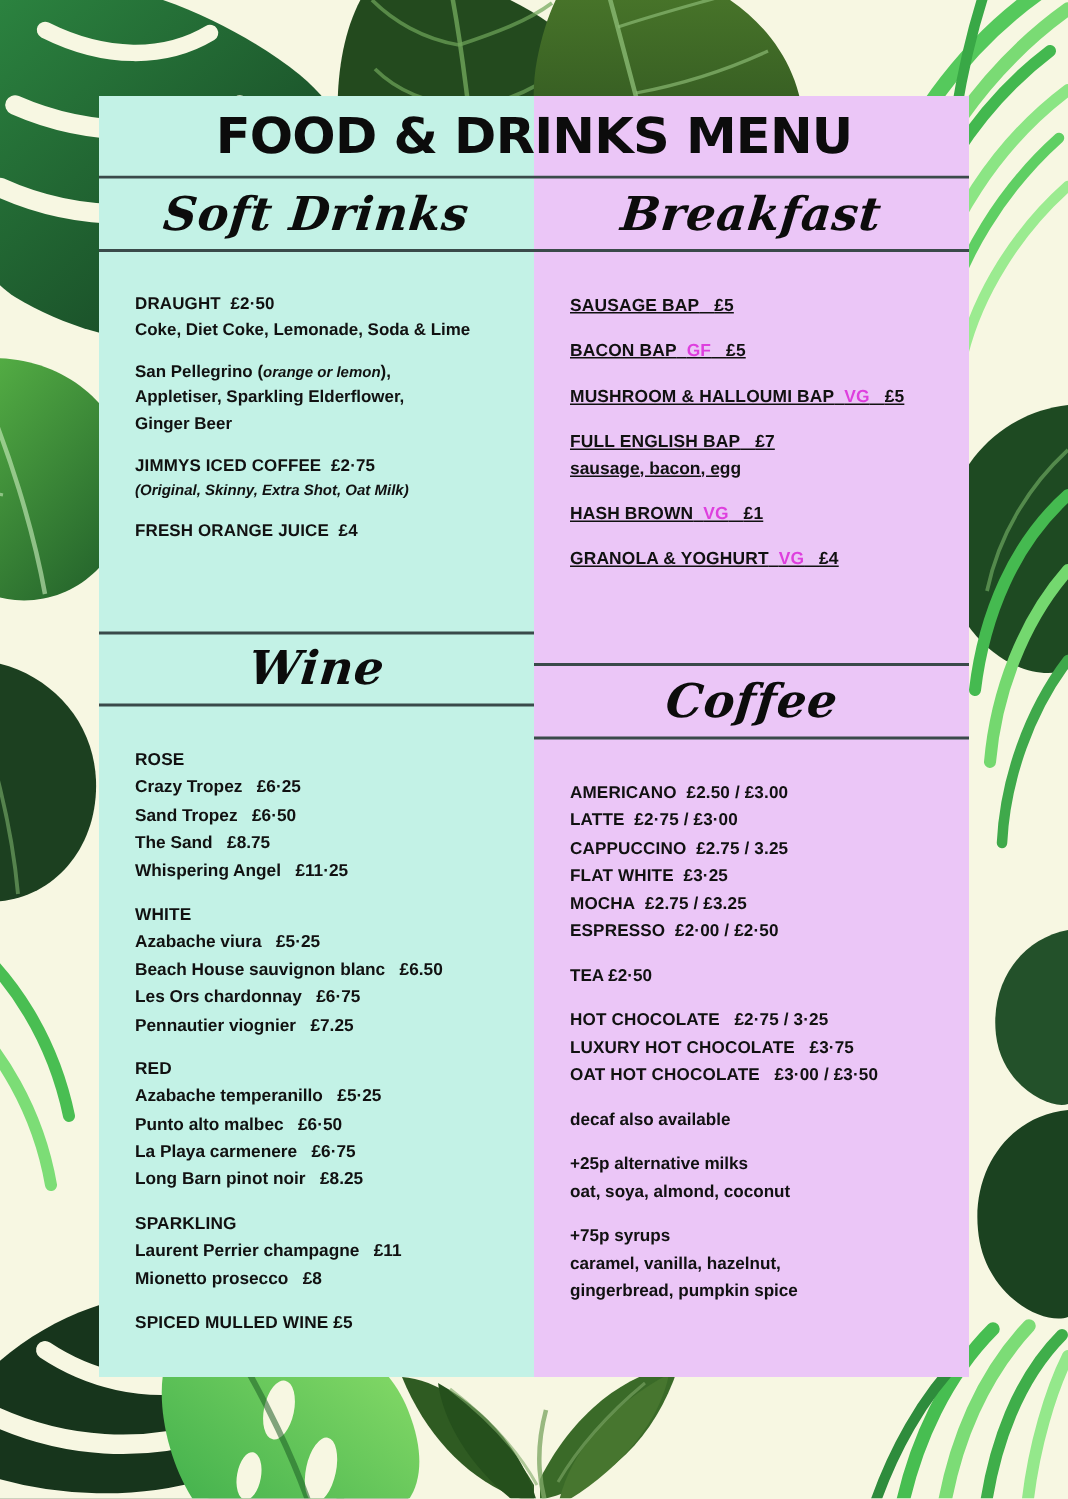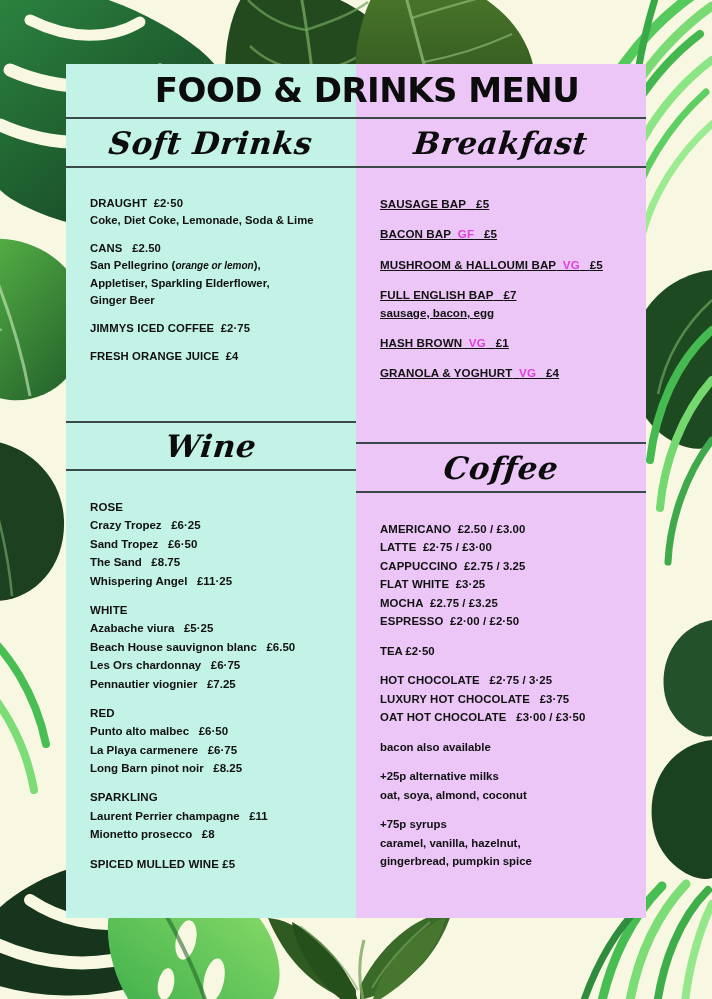--- a/index.html
+++ b/index.html
@@ -37,21 +37,20 @@
   
   #title-strip {
     position: absolute;
     left: 66px; top: 64px;
     width: 580px; height: 53px;
     z-index: 6;
     display: flex;
     align-items: center;
     justify-content: center;
     pointer-events: none;
-    padding-left: 11px;
   }
   #title-bg-left  { position:absolute; left:0; top:0; width:290px; height:53px; background:#C3F2E6; }
   #title-bg-right { position:absolute; left:290px; top:0; width:290px; height:53px; background:#EBC6F7; }
   #title-text {
     position: relative;
     font-family: "DejaVu Sans", sans-serif;
     font-weight: 700;
     font-size: 33px;
     letter-spacing: -0.5px;
     color: #0C0C0C;
@@ -245,30 +244,28 @@
       <div class="sec-head" style="height:47px">
         <span>Soft Drinks</span>
       </div>
       <div class="rule"></div>
       <div class="sec-body" style="height:253px">
         <div class="line head">
           <span>DRAUGHT</span>&nbsp;&nbsp;<span>£2·50</span>
         </div>
         <div class="line sub">Coke, Diet Coke, Lemonade, Soda &amp; Lime</div>
         <div class="gap"></div>
-        <div class="line head">
-          <span>CANS</span>&nbsp;&nbsp;&nbsp;<span>£2.50</span>
-        </div>
         <div class="line sub"><span>San Pellegrino (</span><em style="font-size:10px">orange or lemon</em><span>),</span></div>
         <div class="line sub">Appletiser, Sparkling Elderflower,</div>
         <div class="line sub">Ginger Beer</div>
         <div class="gap"></div>
         <div class="line head">
           <span>JIMMYS ICED COFFEE</span>&nbsp;&nbsp;<span>£2·75</span>
         </div>
+        <div class="line note">(Original, Skinny, Extra Shot, Oat Milk)</div>
         <div class="gap"></div>
         <div class="line head">
           <span>FRESH ORANGE JUICE</span>&nbsp;&nbsp;<span>£4</span>
         </div>
       </div>
       <div class="rule"></div>
 
       <div class="sec-head" style="height:46px">
         <span>Wine</span>
       </div>
@@ -281,20 +278,21 @@
             <div class="line sub"><span>The Sand</span>&nbsp;&nbsp;&nbsp;<span>£8.75</span></div>
             <div class="line sub"><span>Whispering Angel</span>&nbsp;&nbsp;&nbsp;<span>£11·25</span></div>
             <div class="gap"></div>
             <div class="line head">WHITE</div>
             <div class="line sub"><span>Azabache viura</span>&nbsp;&nbsp;&nbsp;<span>£5·25</span></div>
             <div class="line sub"><span>Beach House sauvignon blanc</span>&nbsp;&nbsp;&nbsp;<span>£6.50</span></div>
             <div class="line sub"><span>Les Ors chardonnay</span>&nbsp;&nbsp;&nbsp;<span>£6·75</span></div>
             <div class="line sub"><span>Pennautier viognier</span>&nbsp;&nbsp;&nbsp;<span>£7.25</span></div>
             <div class="gap"></div>
             <div class="line head">RED</div>
+            <div class="line sub"><span>Azabache temperanillo</span>&nbsp;&nbsp;&nbsp;<span>£5·25</span></div>
             <div class="line sub"><span>Punto alto malbec</span>&nbsp;&nbsp;&nbsp;<span>£6·50</span></div>
             <div class="line sub"><span>La Playa carmenere</span>&nbsp;&nbsp;&nbsp;<span>£6·75</span></div>
             <div class="line sub"><span>Long Barn pinot noir</span>&nbsp;&nbsp;&nbsp;<span>£8.25</span></div>
             <div class="gap"></div>
             <div class="line head">SPARKLING</div>
             <div class="line sub"><span>Laurent Perrier champagne</span>&nbsp;&nbsp;&nbsp;<span>£11</span></div>
             <div class="line sub"><span>Mionetto prosecco</span>&nbsp;&nbsp;&nbsp;<span>£8</span></div>
           </div>
         <div class="gap"></div>
         <div class="line head">SPICED MULLED WINE   £5</div>
@@ -342,21 +340,21 @@
           </div>
         <div class="gap"></div>
         <div class="line plain">TEA £2·50</div>
         <div class="gap"></div>
         <div id="coffee-chocolates">
             <div class="line head"><span>HOT CHOCOLATE</span>&nbsp;&nbsp;&nbsp;<span>£2·75 / 3·25</span></div>
             <div class="line head"><span>LUXURY HOT CHOCOLATE</span>&nbsp;&nbsp;&nbsp;<span>£3·75</span></div>
             <div class="line head"><span>OAT HOT CHOCOLATE</span>&nbsp;&nbsp;&nbsp;<span>£3·00 / £3·50</span></div>
           </div>
         <div class="gap"></div>
-        <div class="line plain">bacon also available</div>
+        <div class="line plain">decaf also available</div>
         <div class="gap"></div>
         <div class="line plain">+25p alternative milks</div>
         <div class="line plain">oat, soya, almond, coconut</div>
         <div class="gap"></div>
         <div class="line plain">+75p syrups</div>
         <div class="line plain">caramel, vanilla, hazelnut,</div>
         <div class="line plain">gingerbread, pumpkin spice</div>
       </div>
     </div>
 

